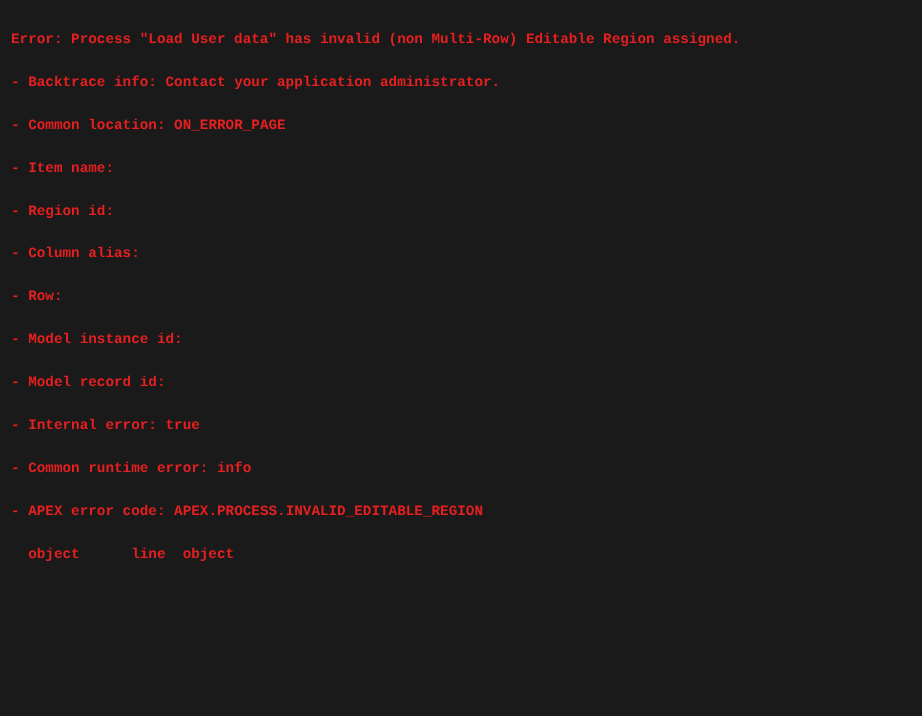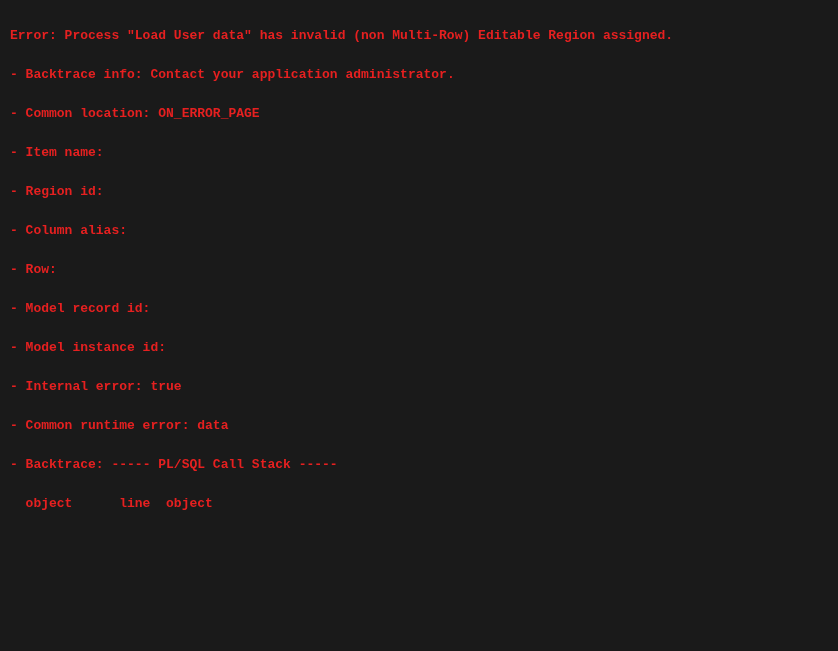--- a/index.html
+++ b/index.html
@@ -27,24 +27,24 @@
 <body>
 
 <div class="console">
 <span class="line">Error: Process "Load User data" has invalid (non Multi-Row) Editable Region assigned.</span>
 <span class="line"><span>- Backtrace info:</span> <span>Contact your application administrator.</span></span>
 <span class="line"><span>- Common location:</span> <span>ON_ERROR_PAGE</span></span>
 <span class="line"><span>- Item name:</span><span></span></span>
 <span class="line"><span>- Region id:</span><span></span></span>
 <span class="line"><span>- Column alias:</span><span></span></span>
 <span class="line"><span>- Row:</span><span></span></span>
+<span class="line"><span>- Model instance id:</span><span></span></span>
 <span class="line"><span>- Model record id:</span><span></span></span>
-<span class="line"><span>- Model instance id:</span><span></span></span>
 <span class="line"><span>- Internal error:</span> <span>true</span></span>
-<span class="line"><span>- Common runtime error:</span> <span>data</span></span>
-<span class="line"><span>- Backtrace:</span> <span>----- PL/SQL Call Stack -----</span></span>
+<span class="line"><span>- Common runtime error:</span> <span>info</span></span>
+<span class="line"><span>- APEX error code:</span> <span>APEX.PROCESS.INVALID_EDITABLE_REGION</span></span>
 <span class="line">  object      line  object</span>
 
 
 
 
 
 </div>
 
 </body></html>

